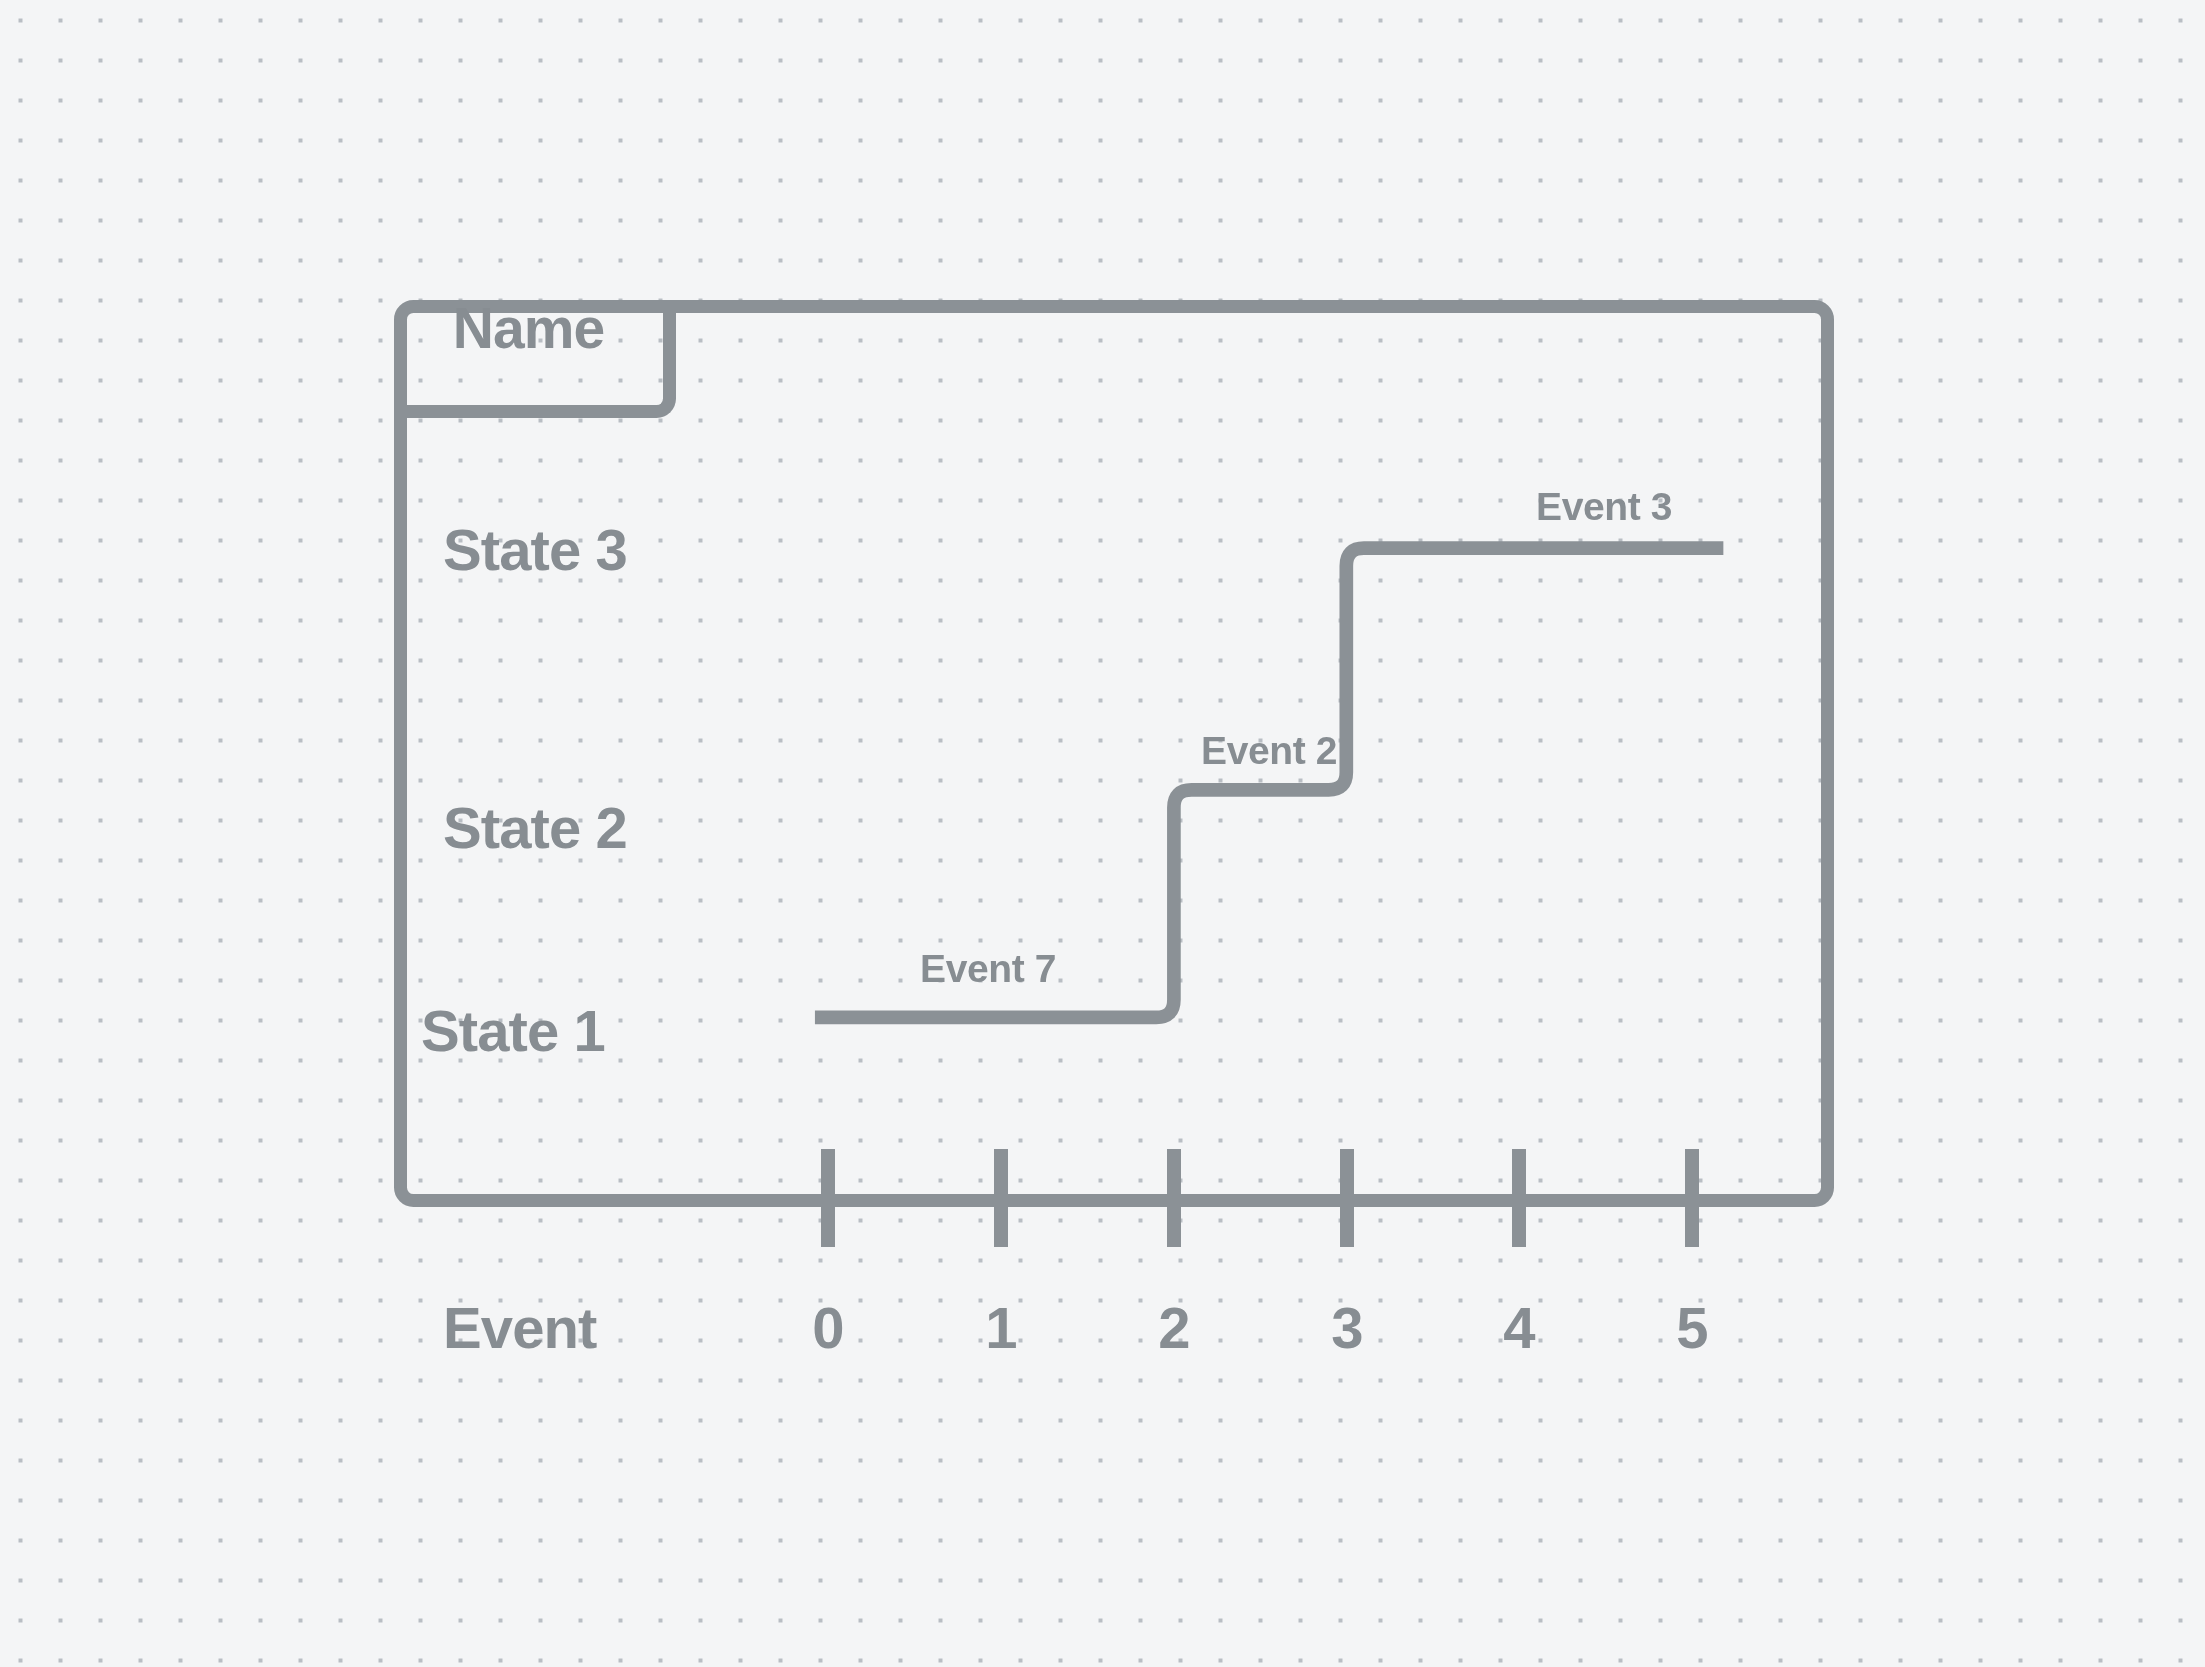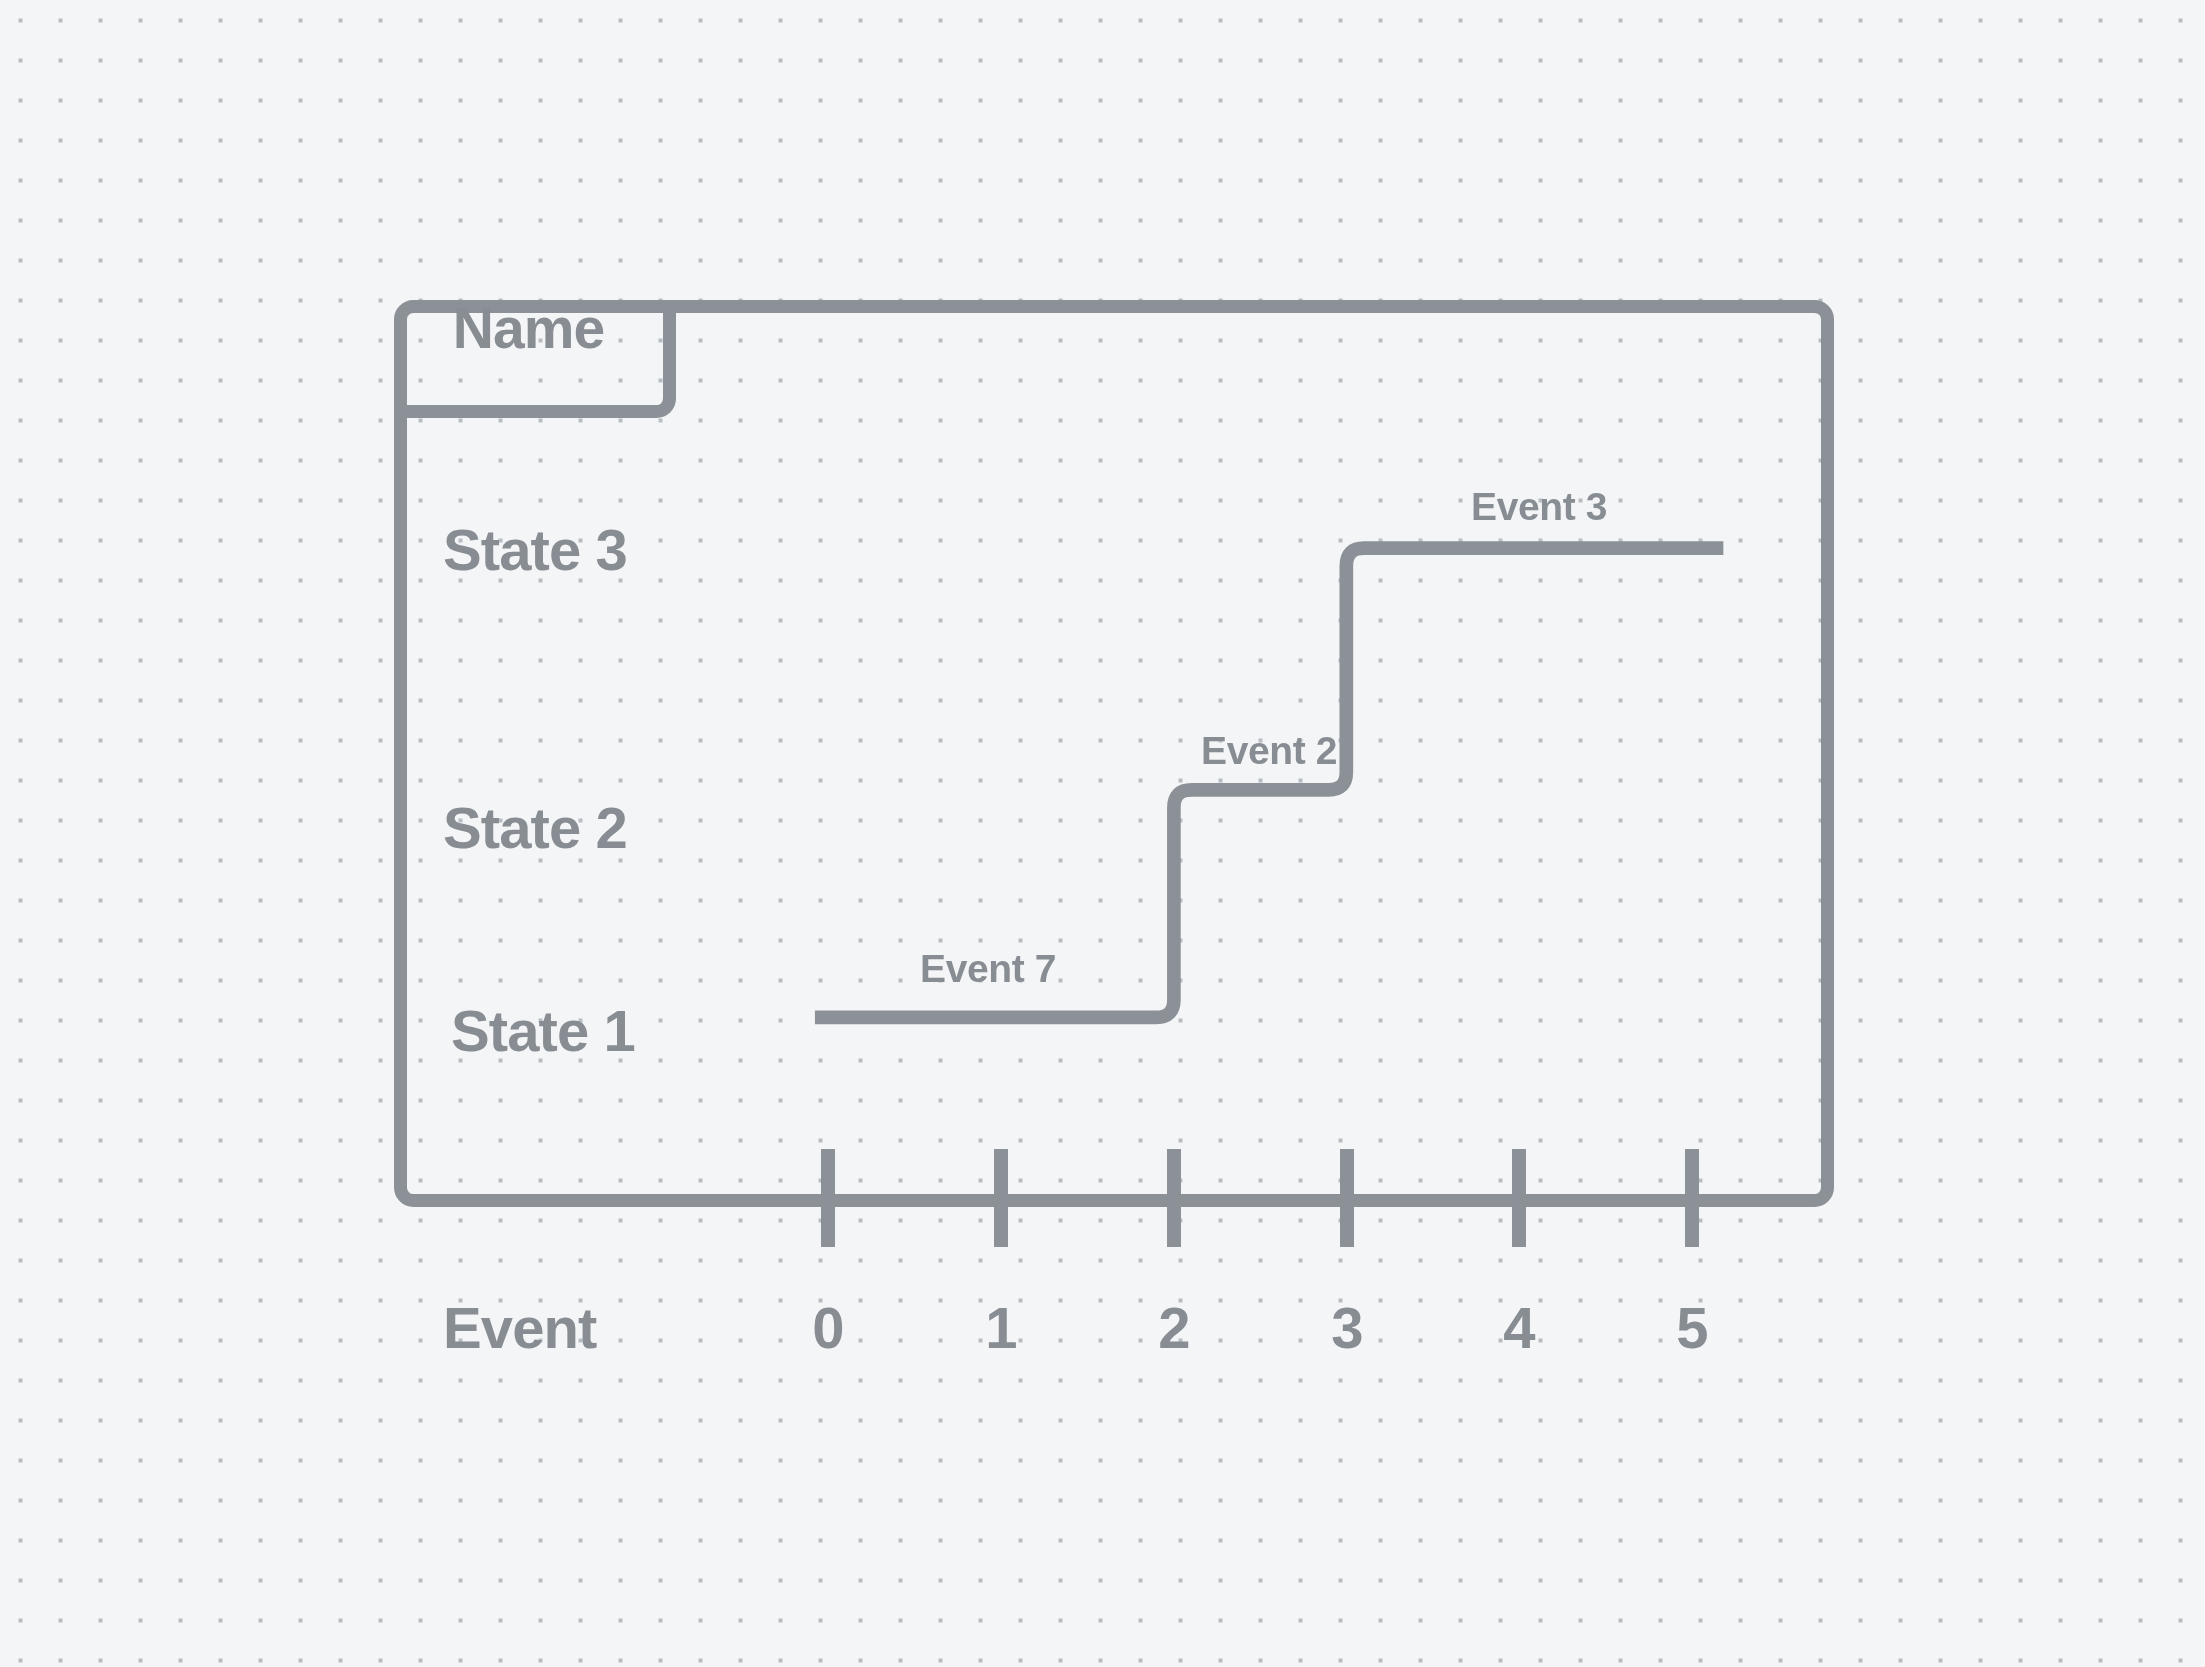--- a/index.html
+++ b/index.html
@@ -73,34 +73,34 @@
 <div class="grid"></div>
 
 <div class="abs frame"></div>
 
 <div class="abs name-cell">
   <span class="lbl name-lbl">Name</span>
 </div>
 
 <div class="abs lbl state-lbl" style="left:443px;top:550px;">State 3</div>
 <div class="abs lbl state-lbl" style="left:443px;top:816px;margin-top:12px;">State 2</div>
-<div class="abs lbl state-lbl" style="left:451px;top:1031px;">State 1</div>
+<div class="abs lbl state-lbl" style="left:421px;top:1031px;">State 1</div>
 
 <svg class="stepline" viewBox="0 0 5041 3780">
   <path d="M 1848 2307
            L 2622 2307 Q 2662 2307 2662 2267
            L 2662 1831 Q 2662 1791 2702 1791
            L 3013 1791 Q 3053 1791 3053 1751
            L 3053 1283 Q 3053 1243 3093 1243
            L 3908 1243" fill="none" stroke="#8b9196" stroke-width="31" stroke-linecap="butt"></path>
 </svg>
 
 <div class="abs event-lbl" style="left:988px;top:968px;">Event 7</div>
 <div class="abs event-lbl" style="left:1269px;top:750px;">Event 2</div>
-<div class="abs event-lbl" style="left:1539px;top:506px;">Event 3</div>
+<div class="abs event-lbl" style="left:1604px;top:506px;">Event 3</div>
 
 <div class="abs tick" style="left:828px;"></div>
 <div class="abs tick" style="left:1001px;"></div>
 <div class="abs tick" style="left:1174px;"></div>
 <div class="abs tick" style="left:1347px;"></div>
 <div class="abs tick" style="left:1519px;"></div>
 <div class="abs tick" style="left:1692px;"></div>
 
 <div class="abs lbl time-lbl">Event</div>
 <div class="abs lbl tick-lbl" style="left:828px;">0</div>

